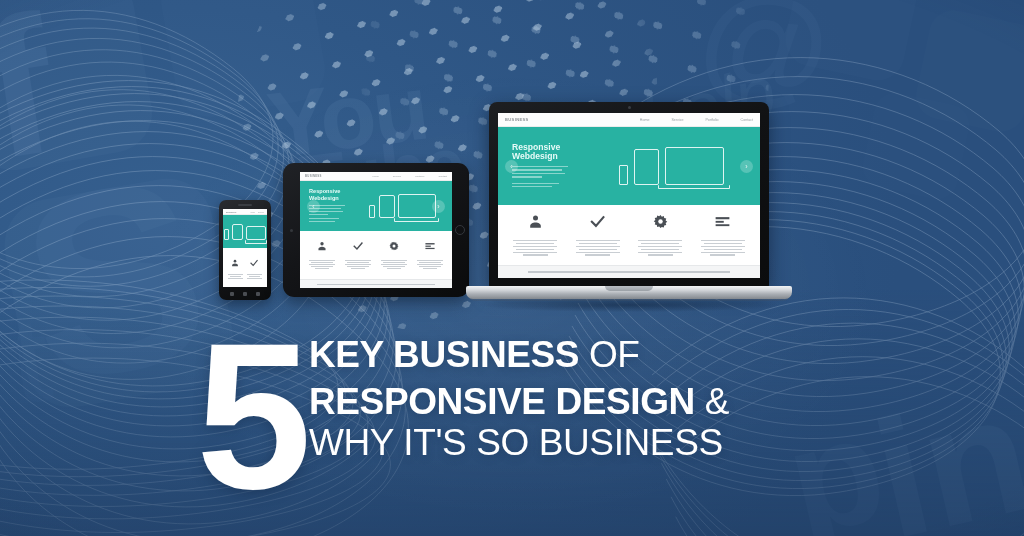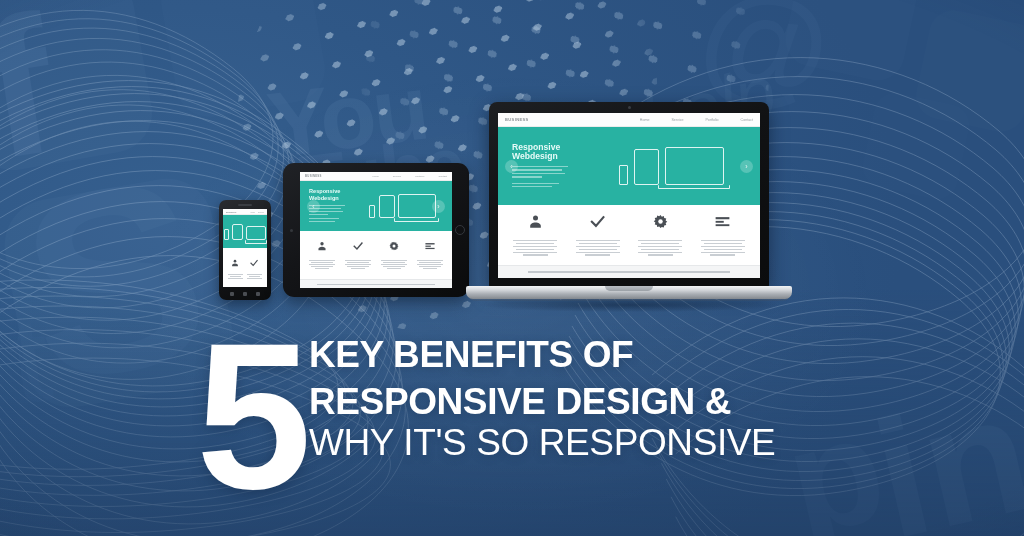--- a/index.html
+++ b/index.html
@@ -287,21 +287,21 @@
     line-height:1; letter-spacing:-6px;
     text-shadow:0 3px 14px rgba(12,32,60,.35);
   }
   .hl-lines { position:absolute; left:113px; top:6px; }
   .hl { color:#ffffff; line-height:1.02; white-space:nowrap;
         text-shadow:0 2px 9px rgba(12,32,60,.30); }
   .hl1 { font-size:37px; letter-spacing:-.4px; }
   .hl2 { font-size:37px; letter-spacing:-.4px; margin-top:9px; }
   .hl3 { font-size:37px; letter-spacing:-.4px; margin-top:4px; font-weight:400; }
   .b { font-weight:700; }
-  .n { font-weight:700; }
+  .n { font-weight:400; }
 </style>
 </head>
 <body>
 
 <div class="stage">
 
   <div class="bg-base"></div>
 
   <div class="glyphs">
     <div class="appsq as1"></div>
@@ -704,22 +704,22 @@
       <div class="laptop-foot"></div>
       <div class="laptop-base"></div>
     </div>
 
   </div>
 
   <div class="headline">
     <div class="big5">5</div>
     <div class="hl-lines">
       <div class="hl hl1">
-        <span class="b">KEY BENEFITS</span><span class="n"> OF</span>
+        <span class="b">KEY BUSINESS</span><span class="n"> OF</span>
       </div>
       <div class="hl hl2">
         <span class="b">RESPONSIVE DESIGN</span><span class="n"> &amp;</span>
       </div>
-      <div class="hl hl3">WHY IT'S SO RESPONSIVE</div>
+      <div class="hl hl3">WHY IT'S SO BUSINESS</div>
     </div>
   </div>
 
 </div>
 
 </body></html>

